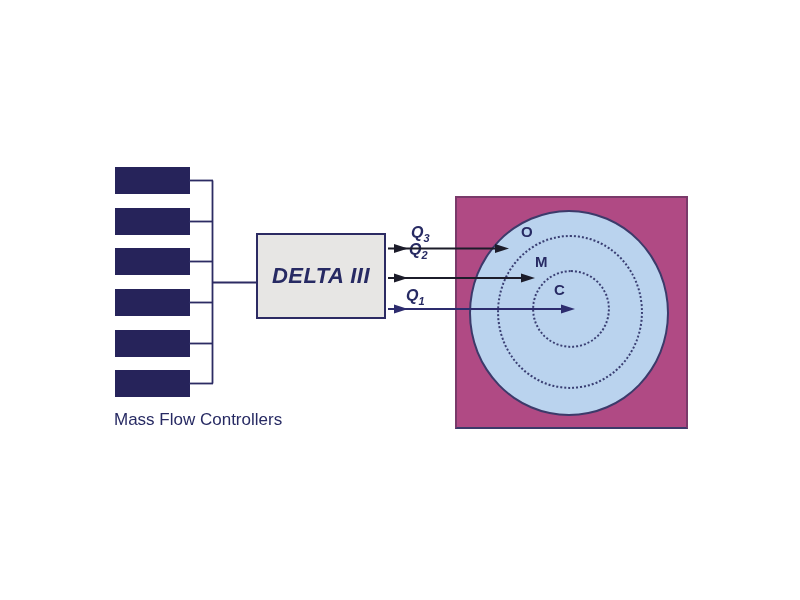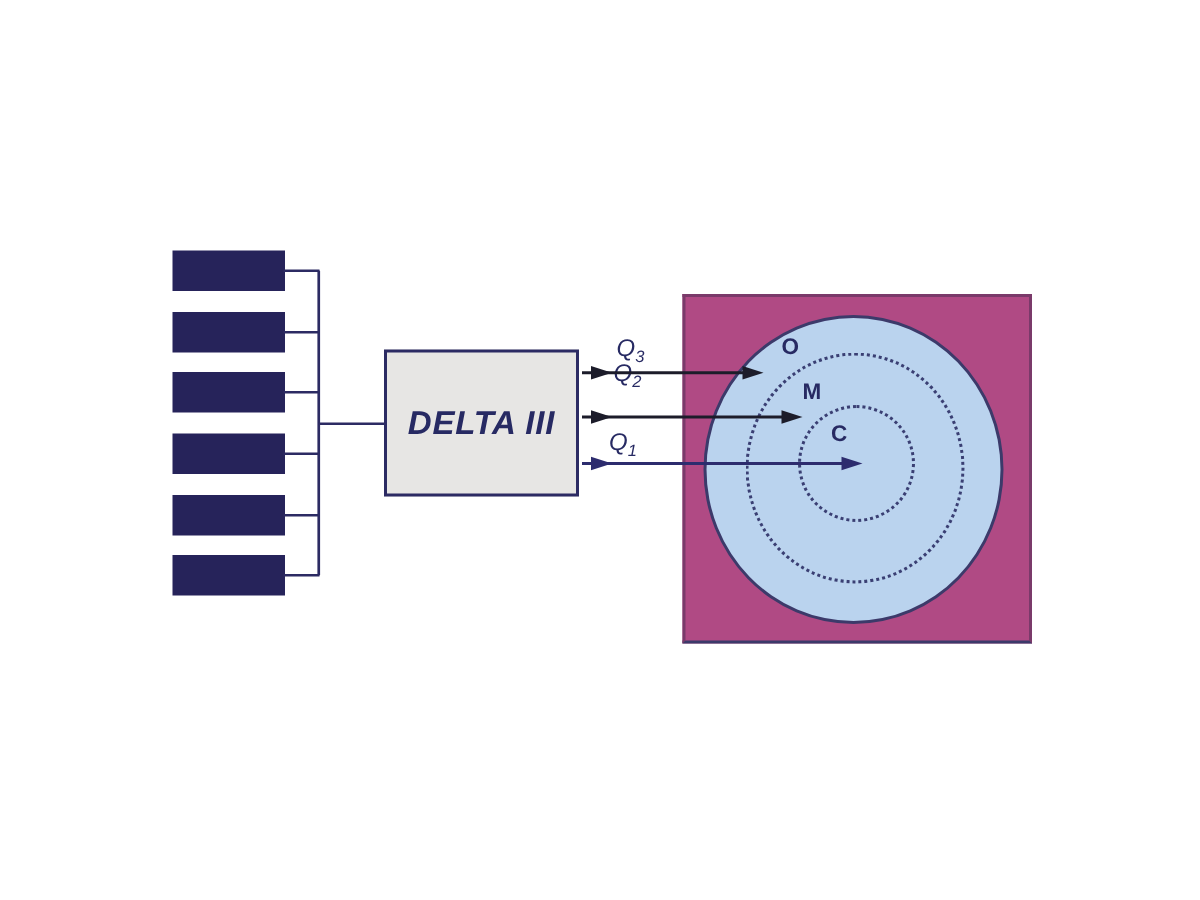--- a/index.html
+++ b/index.html
@@ -30,21 +30,21 @@
     font-size: 17px;
     color: var(--text-navy, #272a63);
     white-space: nowrap;
   }
   
   .controller-box {
     position: absolute;
     left: 256px;
     top: 233px;
     width: 130px;
-    height: 98px;
+    height: 86px;
     background: var(--box-fill, #e7e6e4);
     border: 2px solid var(--line-navy, #2c2b63);
     box-sizing: border-box;
     display: flex;
     align-items: center;
     justify-content: center;
   }
   .controller-label {
     font-size: 22px;
     font-weight: bold;
@@ -100,20 +100,21 @@
     font-size: 15px;
     font-weight: bold;
     color: var(--text-navy, #272a63);
   }
   
   .flow-label {
     position: absolute;
     font-size: 16px;
     font-style: italic;
     color: var(--text-navy, #272a63);
+    font-weight: bold;
   }
   .flow-label sub {
     font-size: 11px;
     font-style: italic;
   }
   .wire-overlay {
     position: absolute;
     left: 0;
     top: 0;
     pointer-events: none;
@@ -124,20 +125,21 @@
 
 <div class="stage">
 
   <div class="mfc-rect" style="top:167px"></div>
   <div class="mfc-rect" style="top:208px"></div>
   <div class="mfc-rect" style="top:248px"></div>
   <div class="mfc-rect" style="top:289px"></div>
   <div class="mfc-rect" style="top:330px"></div>
   <div class="mfc-rect" style="top:370px"></div>
 
+  <div class="mfc-label">Mass Flow Controllers</div>
 
   <div class="controller-box">
     <span class="controller-label">DELTA III</span>
   </div>
 
   <div class="chamber-square"></div>
   <div class="wafer-circle"></div>
   <div class="zone-ellipse middle"></div>
   <div class="zone-ellipse inner"></div>
 

